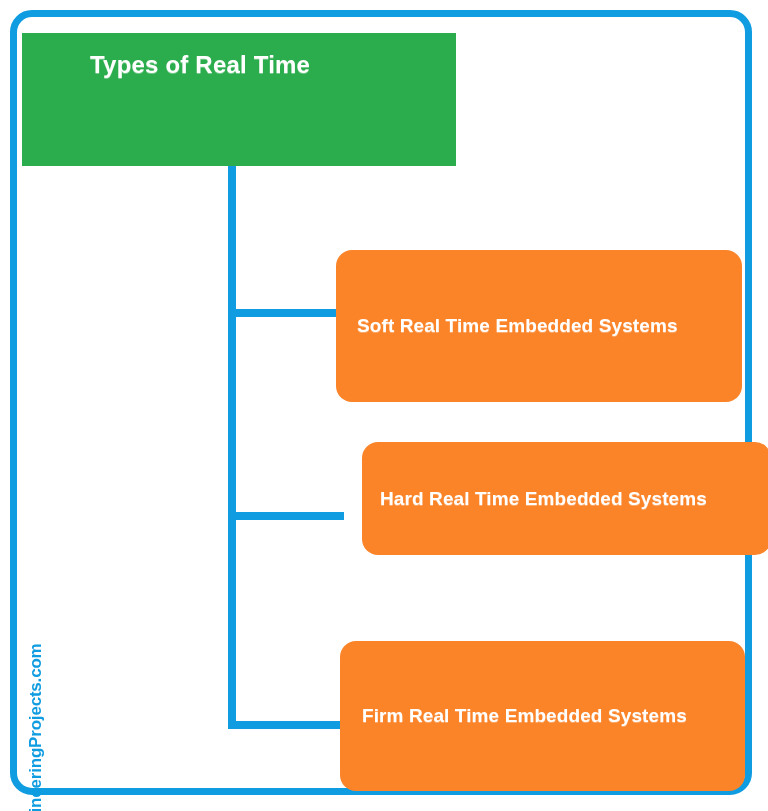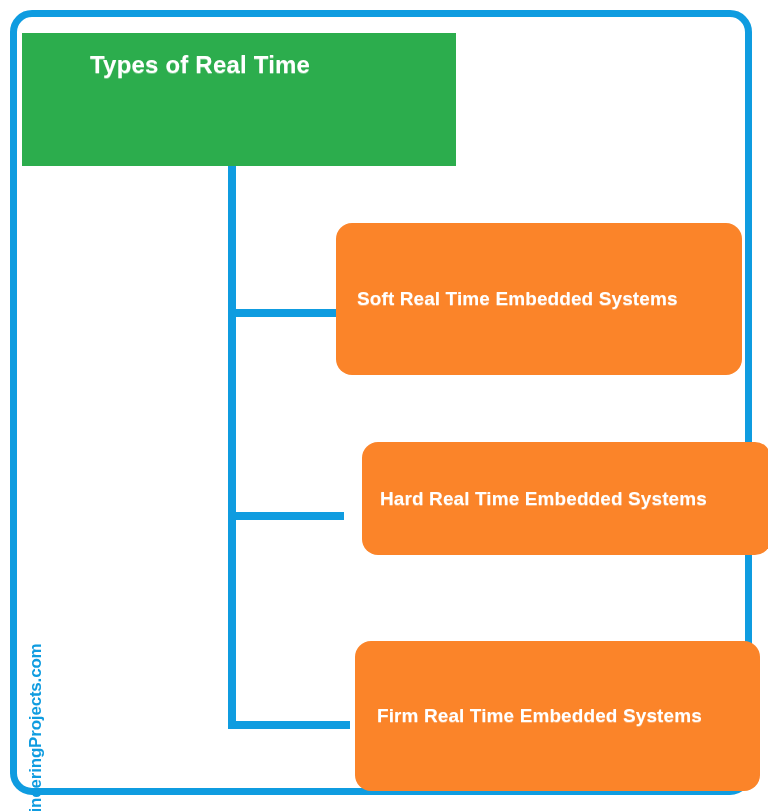--- a/index.html
+++ b/index.html
@@ -86,32 +86,32 @@
   .leaf-node .leaf-label {
     color: #ffffff;
     font-size: 19px;
     font-weight: bold;
     letter-spacing: 0.1px;
     white-space: nowrap;
     text-shadow: 0 1px 0 rgba(255,255,255,0.30);
   }
 
   .leaf-node.n1 {
-    left: 336px;  top: 223px;
+    left: 336px;  top: 250px;
     width: 406px; height: 152px;
     padding-left: 21px;
   }
   .leaf-node.n2 {
     left: 336px;  top: 442px;
     width: 409px; height: 113px;
     padding-left: 18px;
     margin-left: 26px;
   }
   .leaf-node.n3 {
-    left: 355px;  top: 641px;
+    left: 340px;  top: 641px;
     width: 405px; height: 150px;
     padding-left: 22px;
   }
 
   
   .watermark {
     position: absolute;
     left: 22px;
     top: 440px;
     width: 28px;

